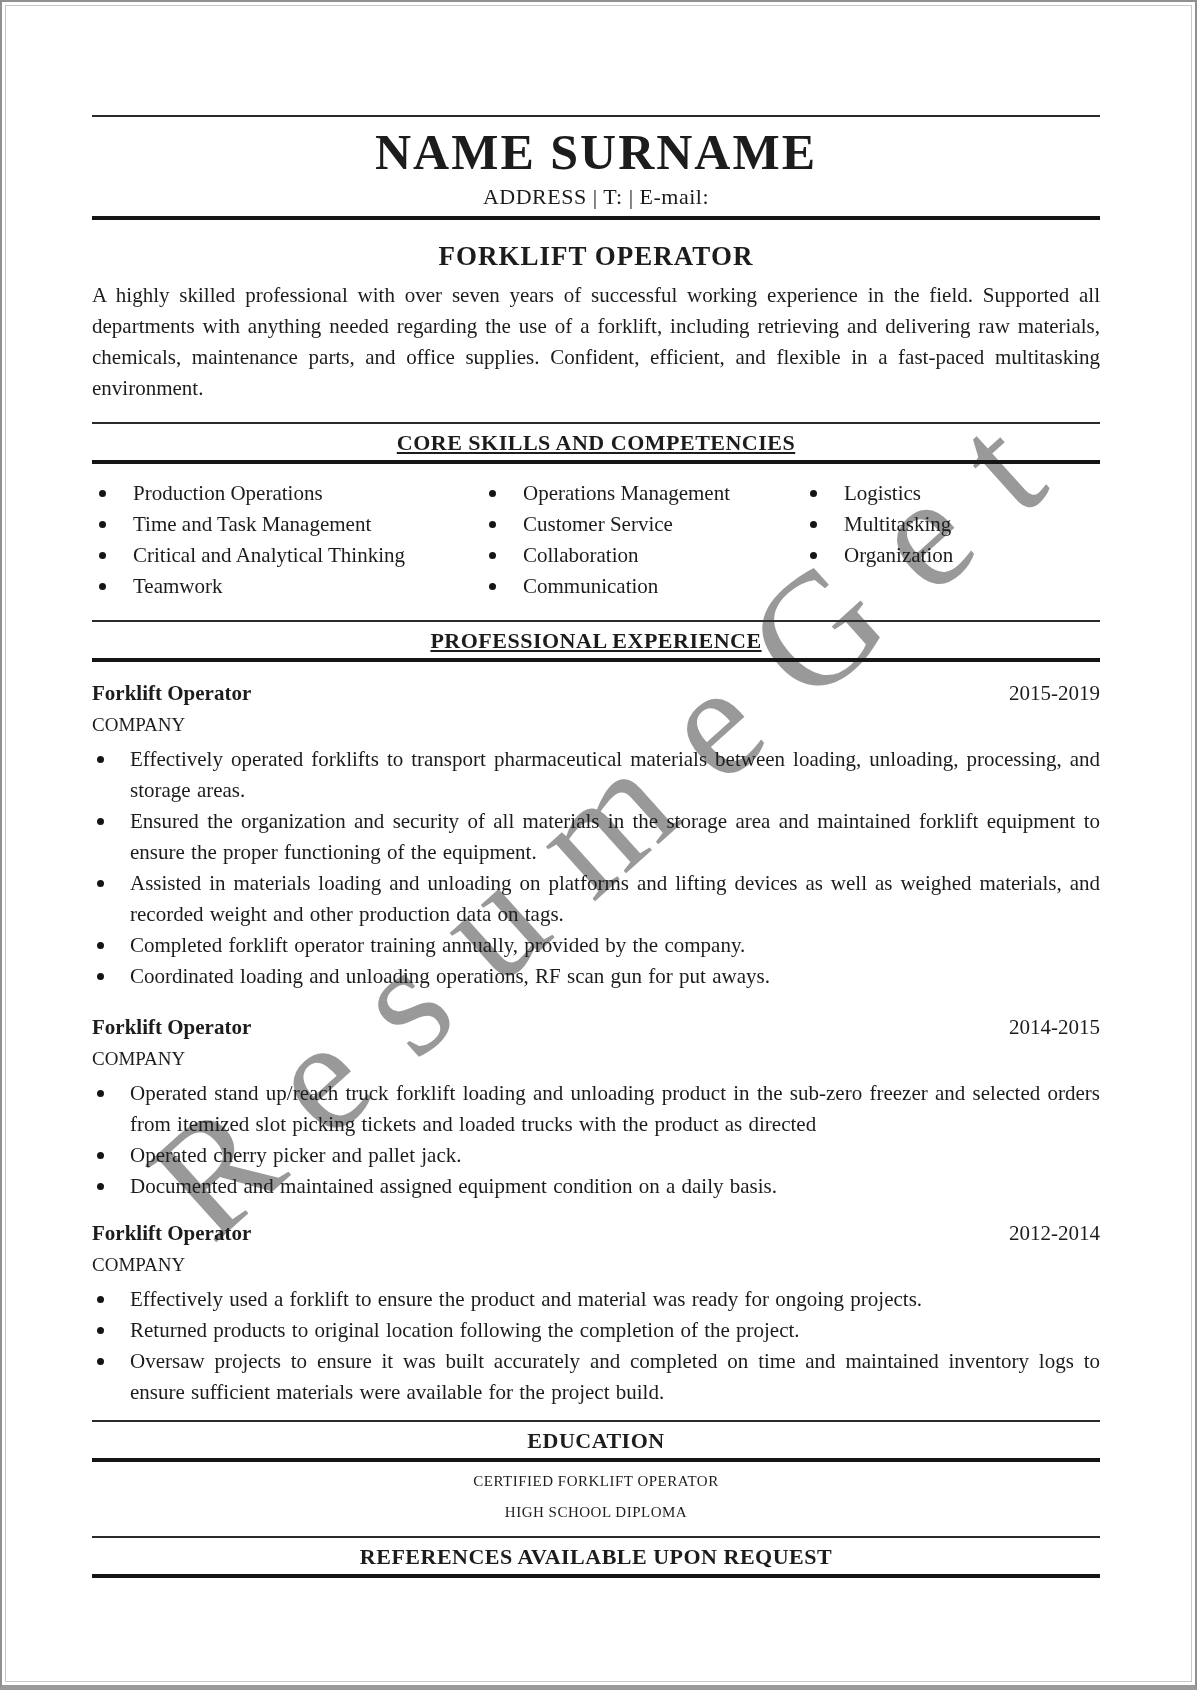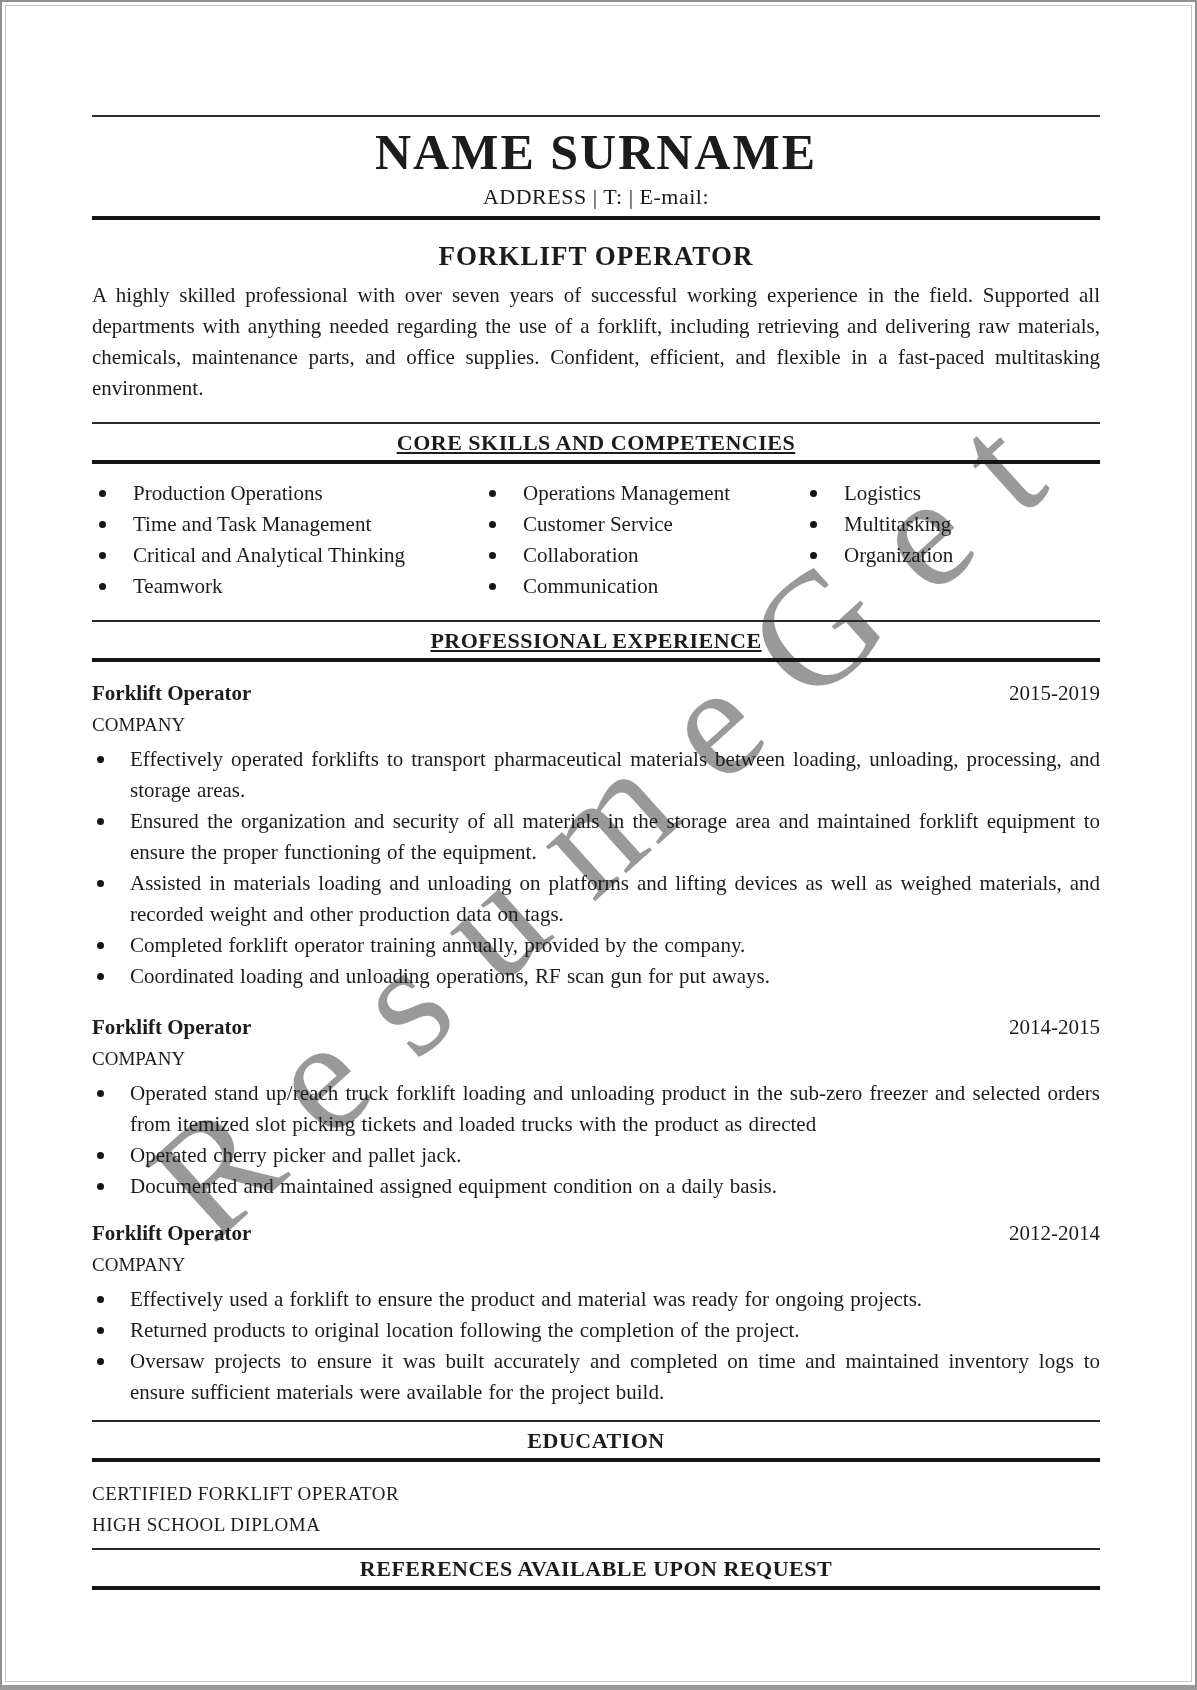--- a/index.html
+++ b/index.html
@@ -67,21 +67,21 @@
     background:#151515; margin-top:12px;
   }
   .s-item .txt { margin-left:27px; white-space:nowrap; }
   .job-head { display:flex; justify-content:space-between; font-size:21px; line-height:31px; }
   .job-title { font-weight:bold; }
   .company { font-size:19px; line-height:31px; }
   .job-bullets { margin-top:4px; }
   .b-item { display:flex; font-size:21px; line-height:31px; }
   .b-item .dot { margin-left:5px; }
   .b-item .txt { flex:1 1 auto; margin-left:26px; text-align:justify; word-spacing:1px; }
-  .edu-lines { margin-top:16px; font-size:19px; line-height:31px; letter-spacing:0.5px; }
+  .edu-lines { margin-top:4px; text-align:center; font-size:15px; line-height:31px; letter-spacing:0.5px; }
 </style>
 </head>
 <body>
 
 <div class="page">
   <div class="inner-frame"></div>
   <div class="watermark">ResumeGet</div>
 
   <div class="content">
 

